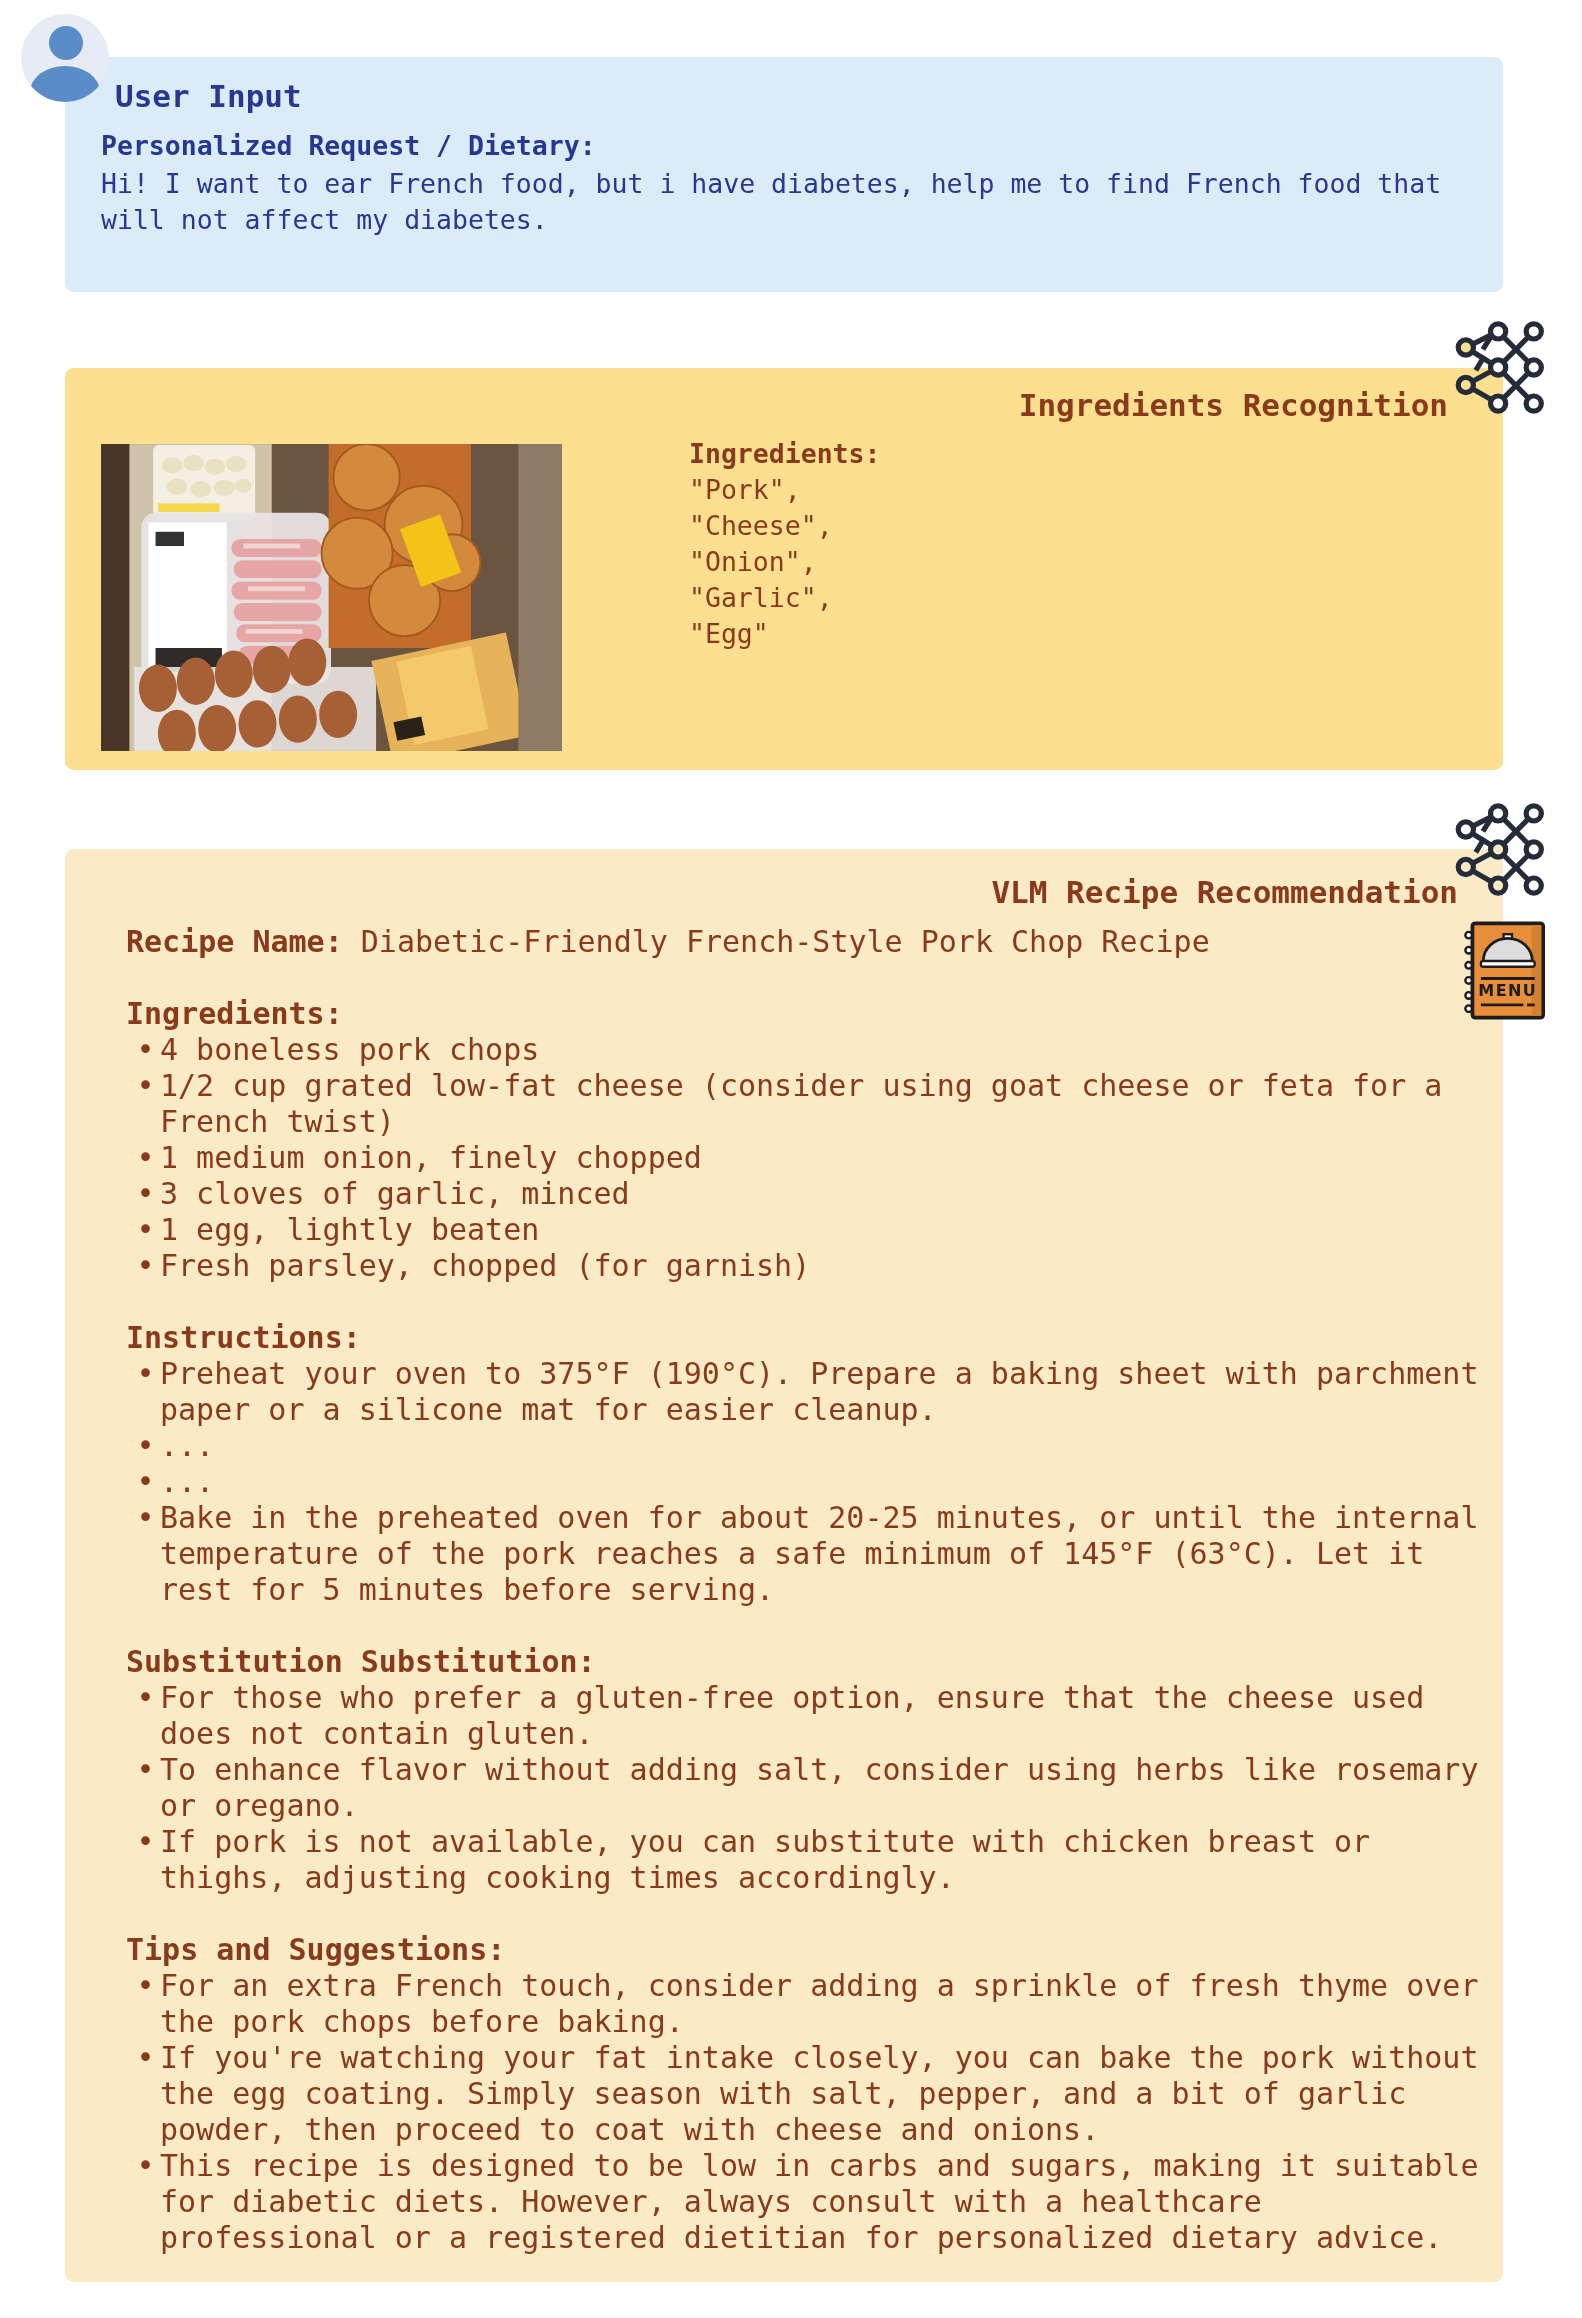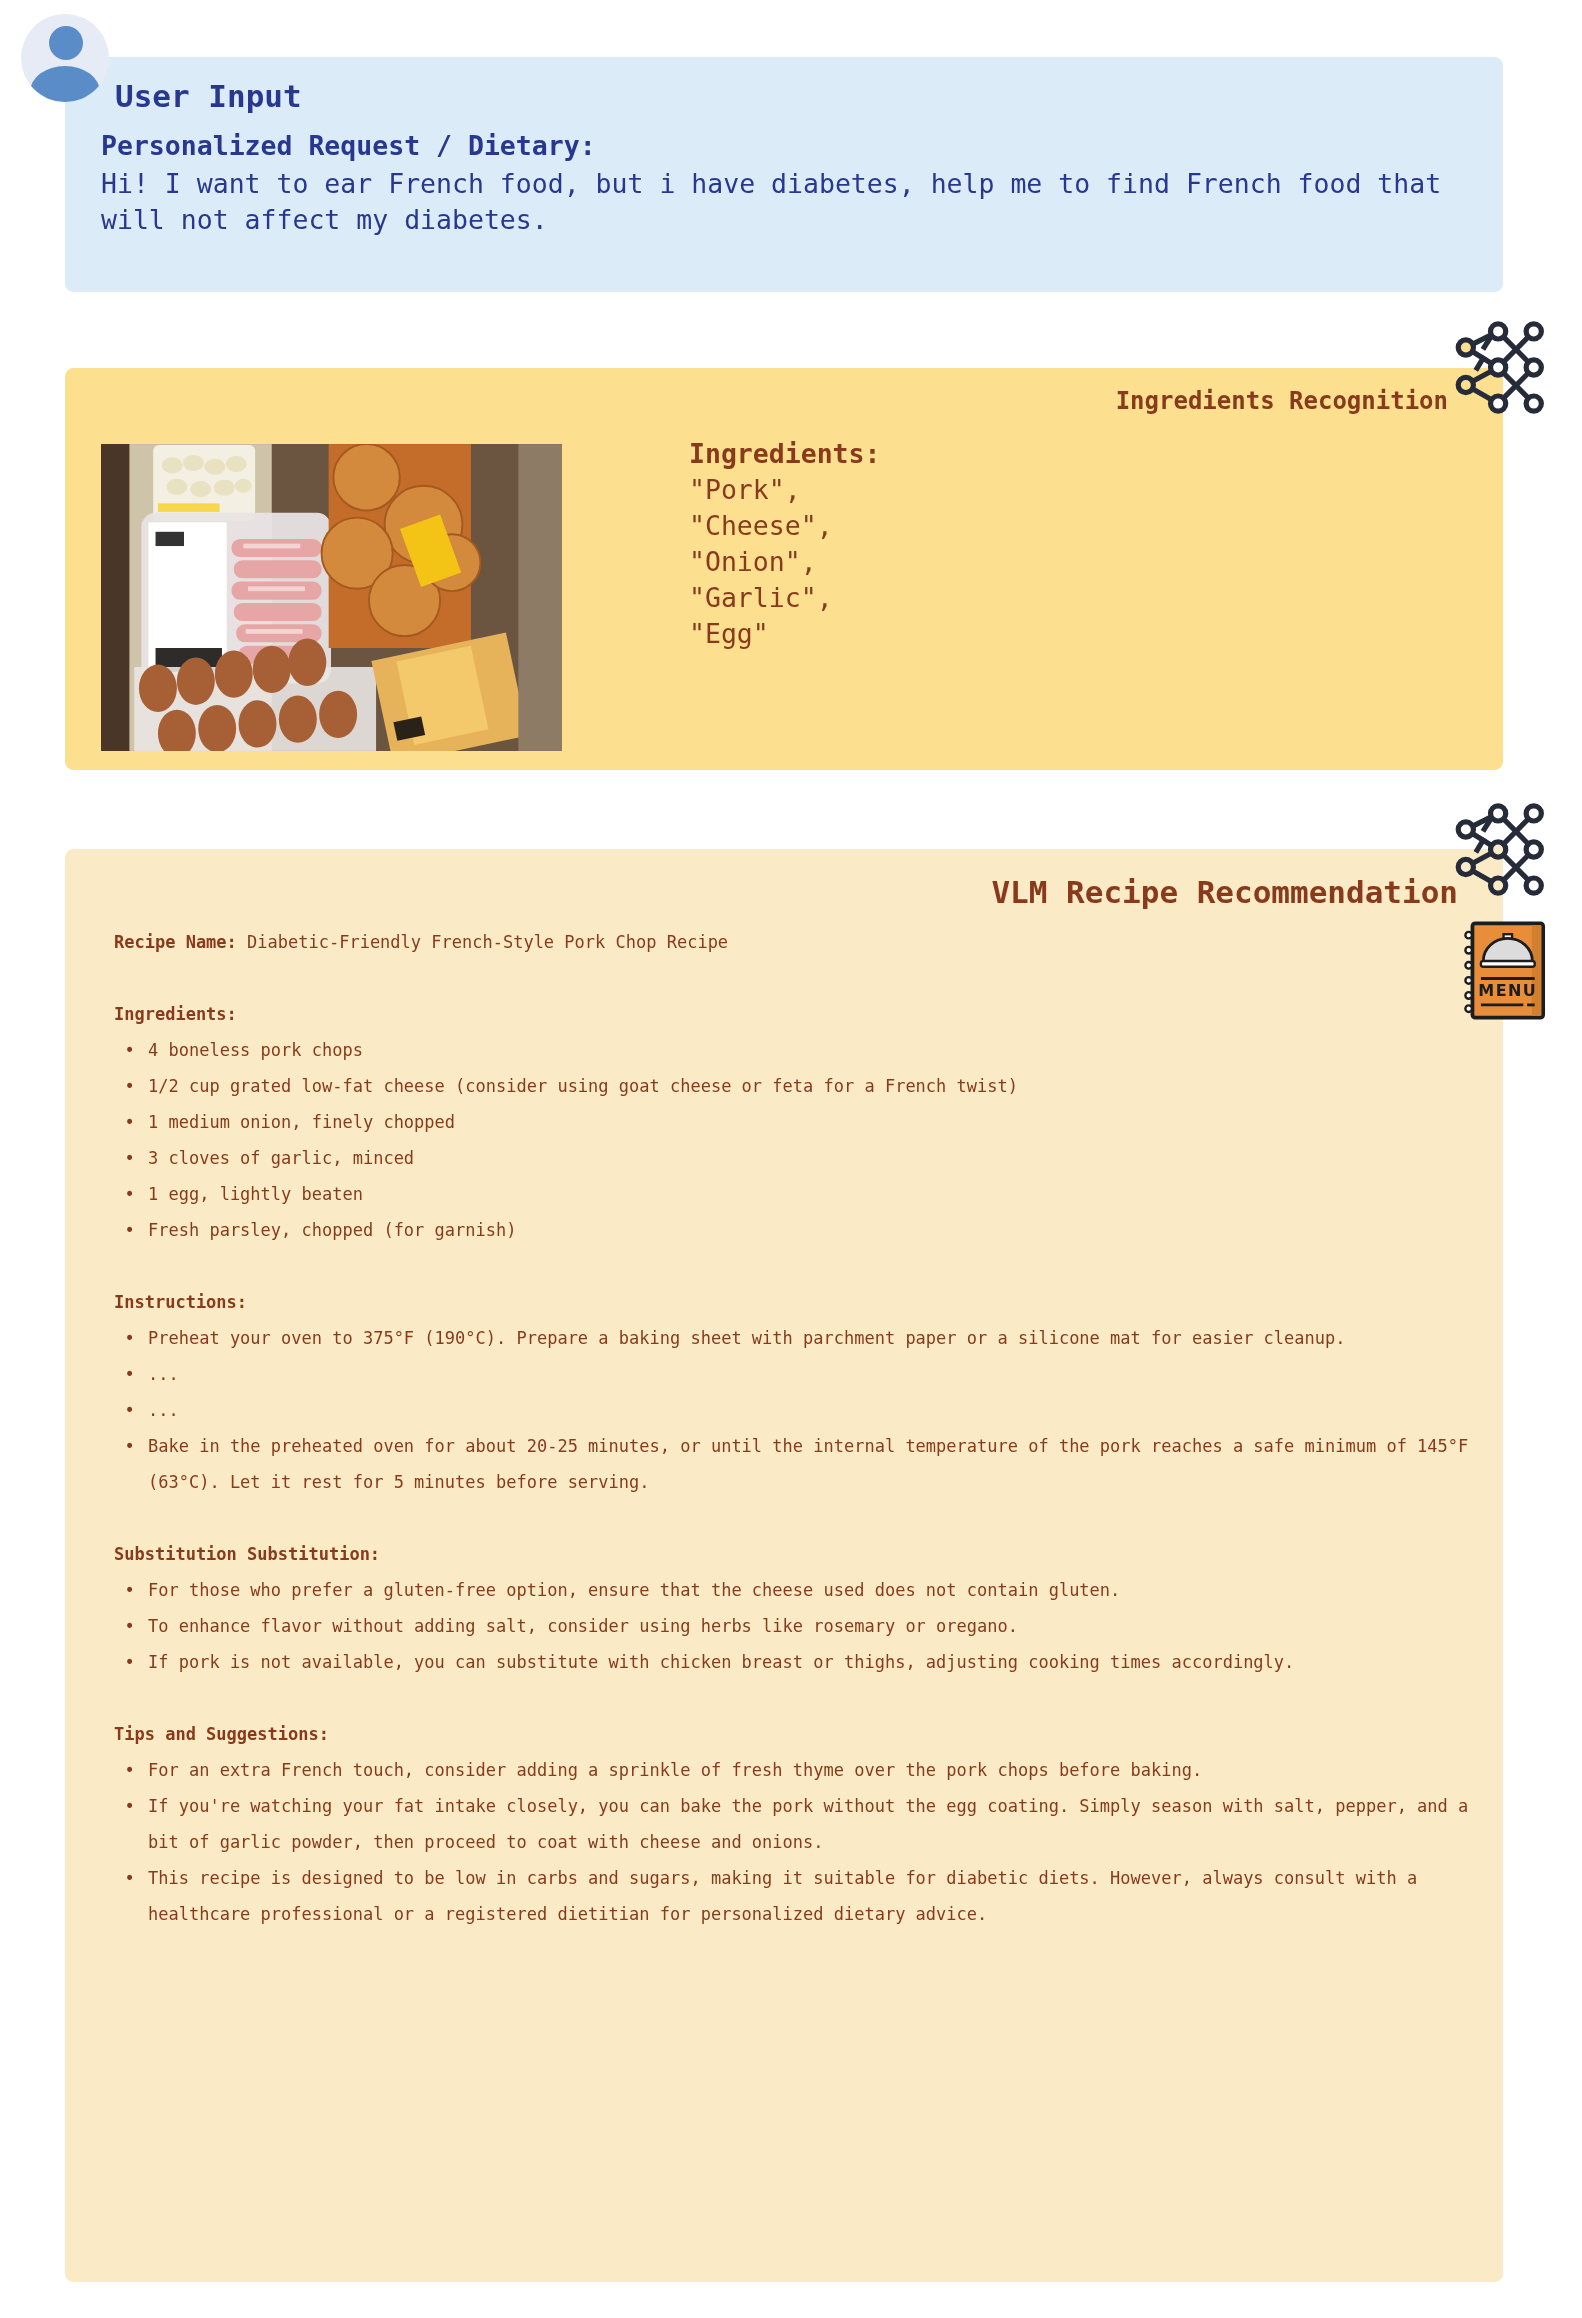--- a/index.html
+++ b/index.html
@@ -15,33 +15,33 @@
   .avatar .head { position:absolute; left:27.5px; top:12.8px; width:34px; height:34px; border-radius:50%; background:#5a8dc8; }
   .avatar .body { position:absolute; left:9px; top:52px; width:70px; height:52px; border-radius:50% 50% 0 0; background:#5a8dc8; }
 
   .blue { color:#283891; }
   .brown { color:#8a3a1c; }
 
   .user-title { position:absolute; left:115px; top:78px; font-size:31px; font-weight:bold; }
   .user-label { position:absolute; left:101px; top:130px; font-size:26.5px; font-weight:bold; }
   .user-text { position:absolute; left:101px; top:166px; width:1402px; font-size:26.5px; line-height:36px; white-space:pre-wrap; }
 
-  .ingr-title { position:absolute; right:135px; top:387px; font-size:24px; font-weight:bold; text-align:right; }
+  .ingr-title { position:absolute; right:135px; top:387px; font-size:31px; font-weight:bold; text-align:right; }
   .photo { position:absolute; left:101px; top:444px; width:461px; height:307px; overflow:hidden;
            background:#5a4a3a; border-radius:0.9px; }
   .ingr-list { position:absolute; left:689px; top:436px; font-size:26.5px; line-height:36px; }
   .ingr-list .lbl { font-weight:bold; }
 
   .net-icon { position:absolute; width:95px; height:95px; }
   #net1 { left:1453px; top:320px; }
   #net2 { left:1453px; top:802px; }
   .menu-icon { position:absolute; left:1462px; top:921px; width:85px; height:99px; }
 
   .recipe-title { position:absolute; right:125px; top:874px; font-size:31px; font-weight:bold;margin-left:25px; }
-  .recipe-body { position:absolute; left:114px; top:924px; width:1364px; font-size:17px; line-height:36px; }
+  .recipe-body { position:absolute; left:126px; top:924px; width:1364px; font-size:30px; line-height:36px; }
   .recipe-body .row { white-space:pre-wrap; }
   .recipe-body .b { font-weight:bold; }
   .recipe-body .sec { margin-top:36px; }
   .recipe-body ul { margin:0; padding:0; list-style:none; }
   .recipe-body li { position:relative; padding-left:34px; }
   .recipe-body li::before { content:"•"; position:absolute; left:10.4px; }
 </style>
 </head>
 <body>
 

